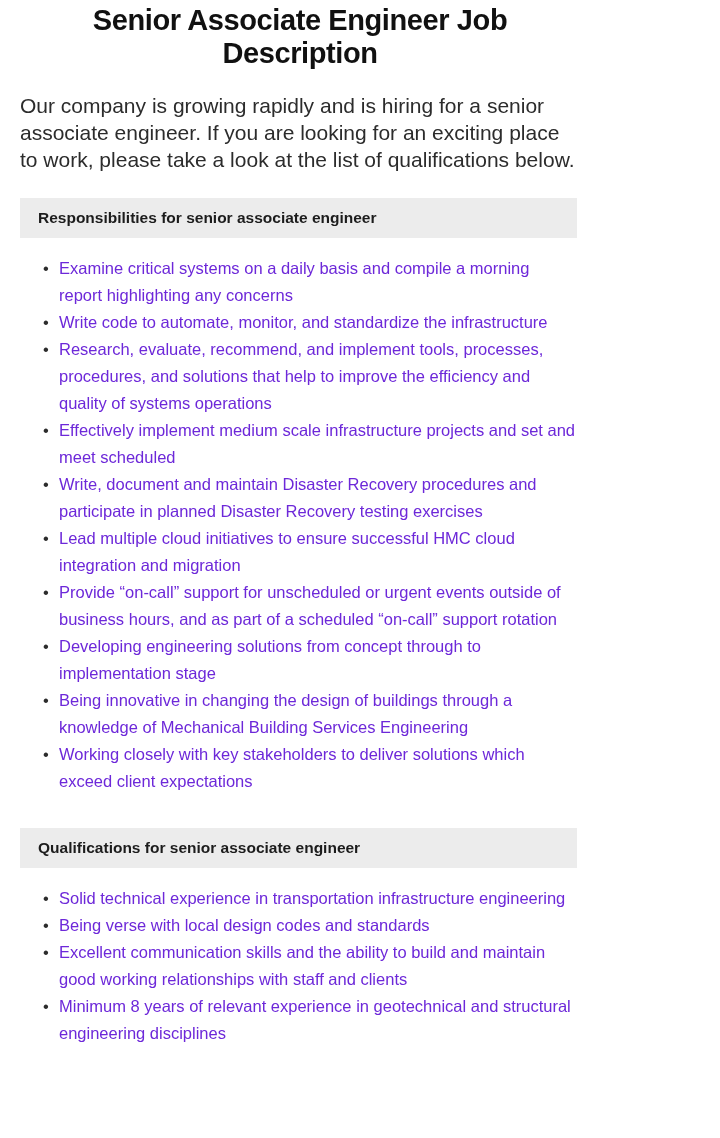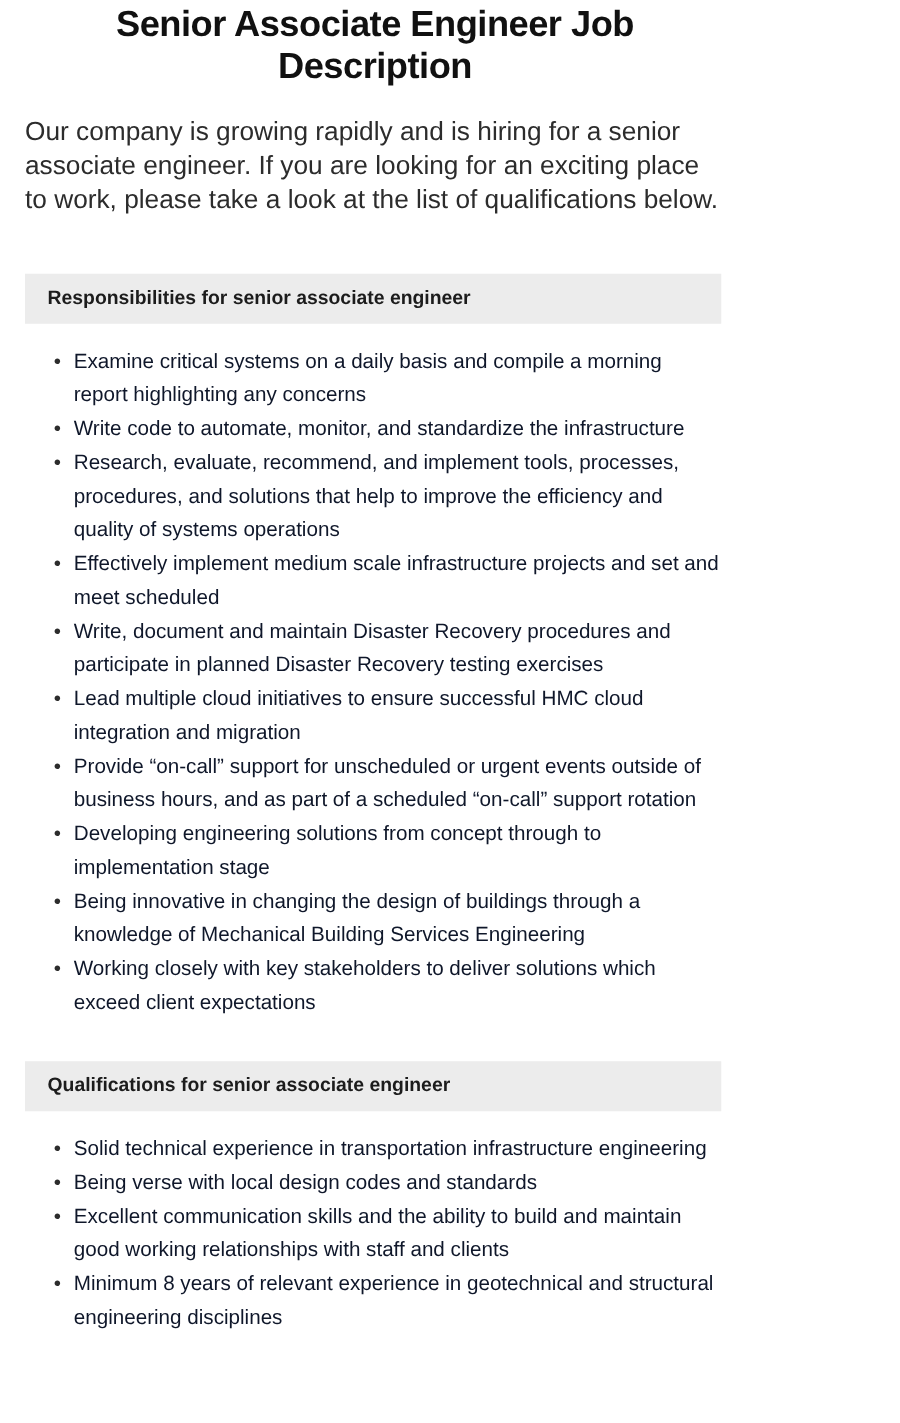--- a/index.html
+++ b/index.html
@@ -51,21 +51,21 @@
   }
   .section-list {
     list-style: none;
     margin: 0;
     padding: 0;
   }
   .section-list li {
     position: relative;
     font-size: 16.5px;
     line-height: 27px;
-    color: #0f172a;
+    color: #6d28d9;
     padding-left: 59px;
     padding-right: 23px;
     margin: 0;
   }
   .section-list li::before {
     content: "\2022";
     position: absolute;
     left: 43px;
     top: 0;
     font-size: 16.5px;
@@ -76,21 +76,21 @@
     padding-top: 17px;
     padding-bottom: 0;
   }
   .qualifications-section {
     margin-top: 33px;
   }
   .qualifications-section .section-list {
     padding-top: 17px;
   }
   .responsibilities-section {
-    margin-top: 46px;
+    margin-top: 25px;
   }
 </style>
 </head>
 <body>
 
 <div class="page">
 
   <h1 class="page-title">Senior Associate Engineer Job Description</h1>
 
   <p class="intro">Our company is growing rapidly and is hiring for a senior associate engineer. If you are looking for an exciting place to work, please take a look at the list of qualifications below.</p>

